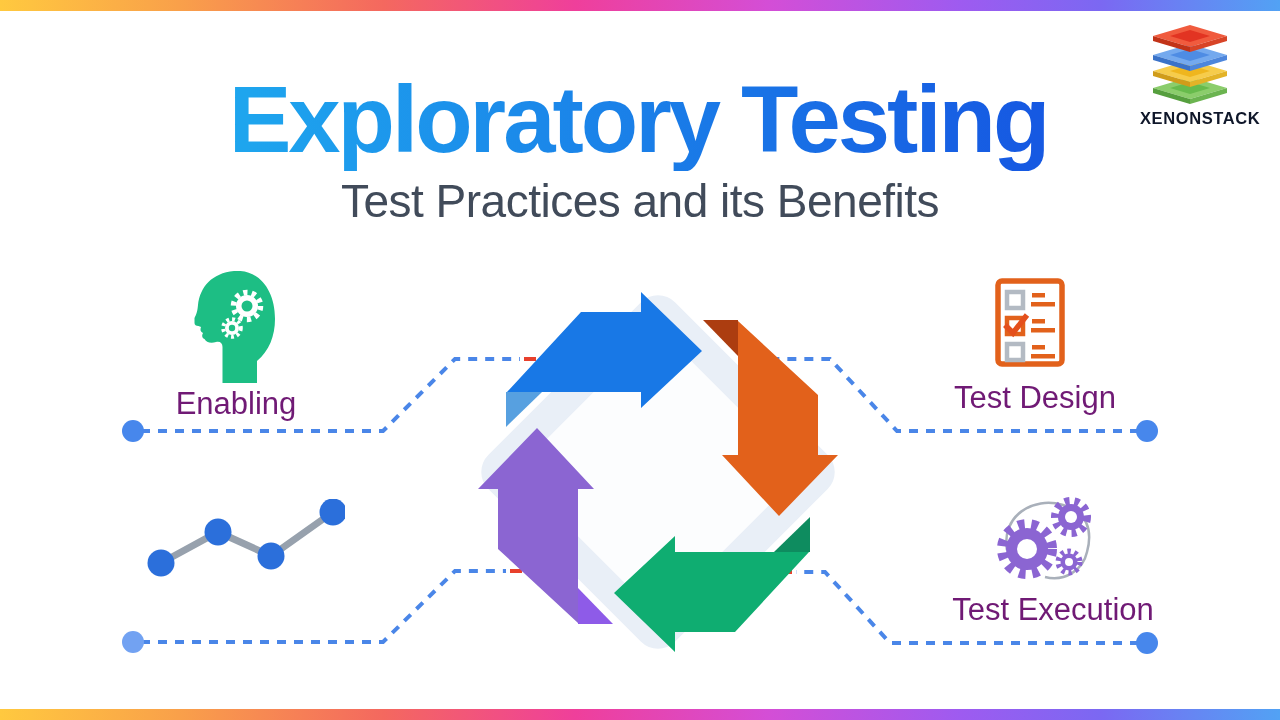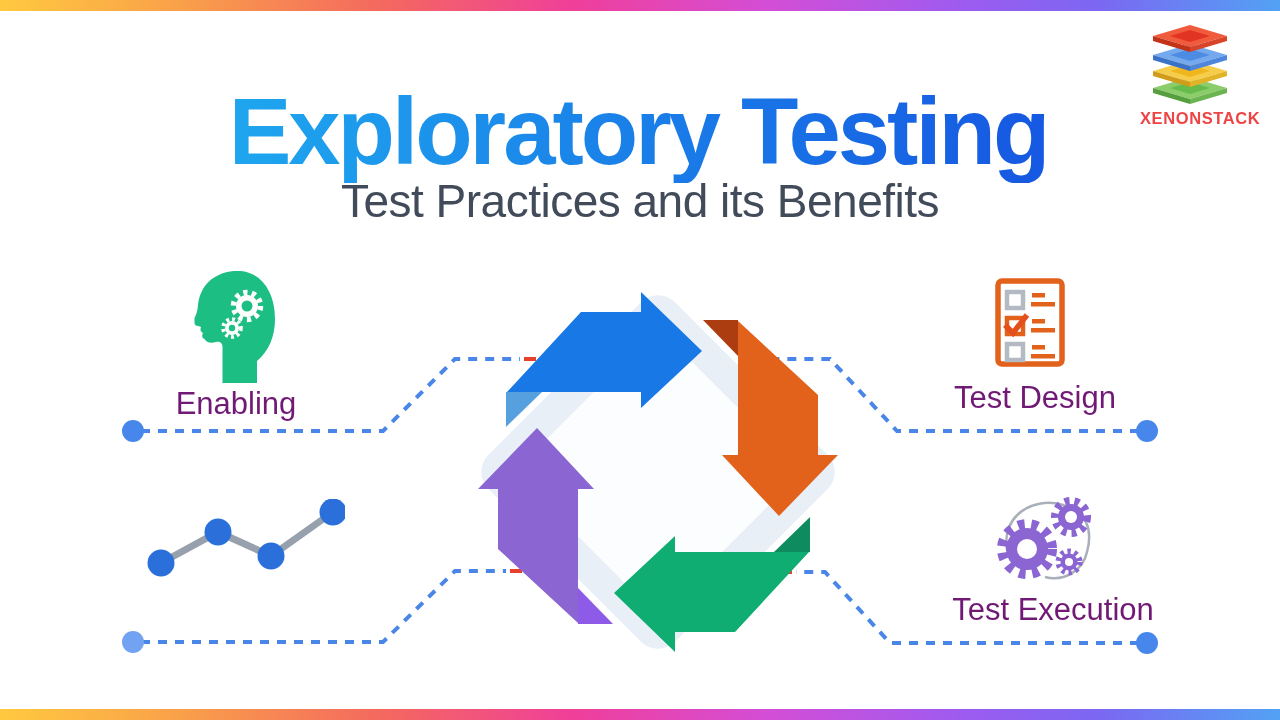--- a/index.html
+++ b/index.html
@@ -2,29 +2,29 @@
 <html><head>
 <meta charset="utf-8">
 <style>
   html,body{margin:0;padding:0;background:#fff;}
   .canvas{position:relative;width:1280px;height:720px;overflow:hidden;background:#ffffff;
           font-family:"Liberation Sans", sans-serif;}
   .bar{position:absolute;left:0;width:1280px;height:11px;
        background:linear-gradient(90deg,#FFC93F 0%,#F9A04A 14%,#F4685F 30%,#EF3F9B 45%,#D44ED6 60%,#9E5BF0 75%,#7B68F2 86%,#52A2F4 100%);}
   .bar.top{top:0;}
   .bar.bottom{bottom:0;}
-  .title{position:absolute;top:64px;left:0;right:4px;margin:16px auto;width:fit-content;
+  .title{position:absolute;top:64px;left:0;right:4px;margin:4px auto;width:fit-content;
          font-size:94px;font-weight:700;letter-spacing:-3px;line-height:1.1;white-space:nowrap;
          background:linear-gradient(90deg,#1EA5EE 2%,#1659E2 98%);
          -webkit-background-clip:text;background-clip:text;color:transparent;z-index:4;}
   .subtitle{position:absolute;top:174px;left:0;right:0;text-align:center;
             font-size:46px;font-weight:500;letter-spacing:-0.5px;color:#414B5A;z-index:4;}
   .logo{position:absolute;left:1127px;top:24px;width:125px;z-index:4;text-align:center;}
   .logo svg{display:block;margin:0 auto;}
-  .logo-text{margin-top:3px;font-size:16.5px;font-weight:700;letter-spacing:0.6px;color:#ef4444;white-space:nowrap;margin-left:13px;}
+  .logo-text{margin-top:3px;font-size:16.5px;font-weight:700;letter-spacing:0.6px;color:#0f172a;white-space:nowrap;margin-left:13px;}
   .layer-svg,.full-svg{position:absolute;left:0;top:0;}
   .connectors{z-index:1;}
   .diagram{z-index:2;}
   .item-icon{position:absolute;z-index:3;}
   .item-label{position:absolute;transform:translateX(-50%);z-index:3;
               font-size:31px;font-weight:500;color:#701a75;white-space:nowrap;line-height:38px;}
   .lbl-enabling{left:236px;top:385px;}
   .lbl-test-design{left:1035px;top:379px;}
   .lbl-analysis{left:228px;top:591px;}
   .lbl-test-execution{left:1053px;top:591px;text-align:center;}

